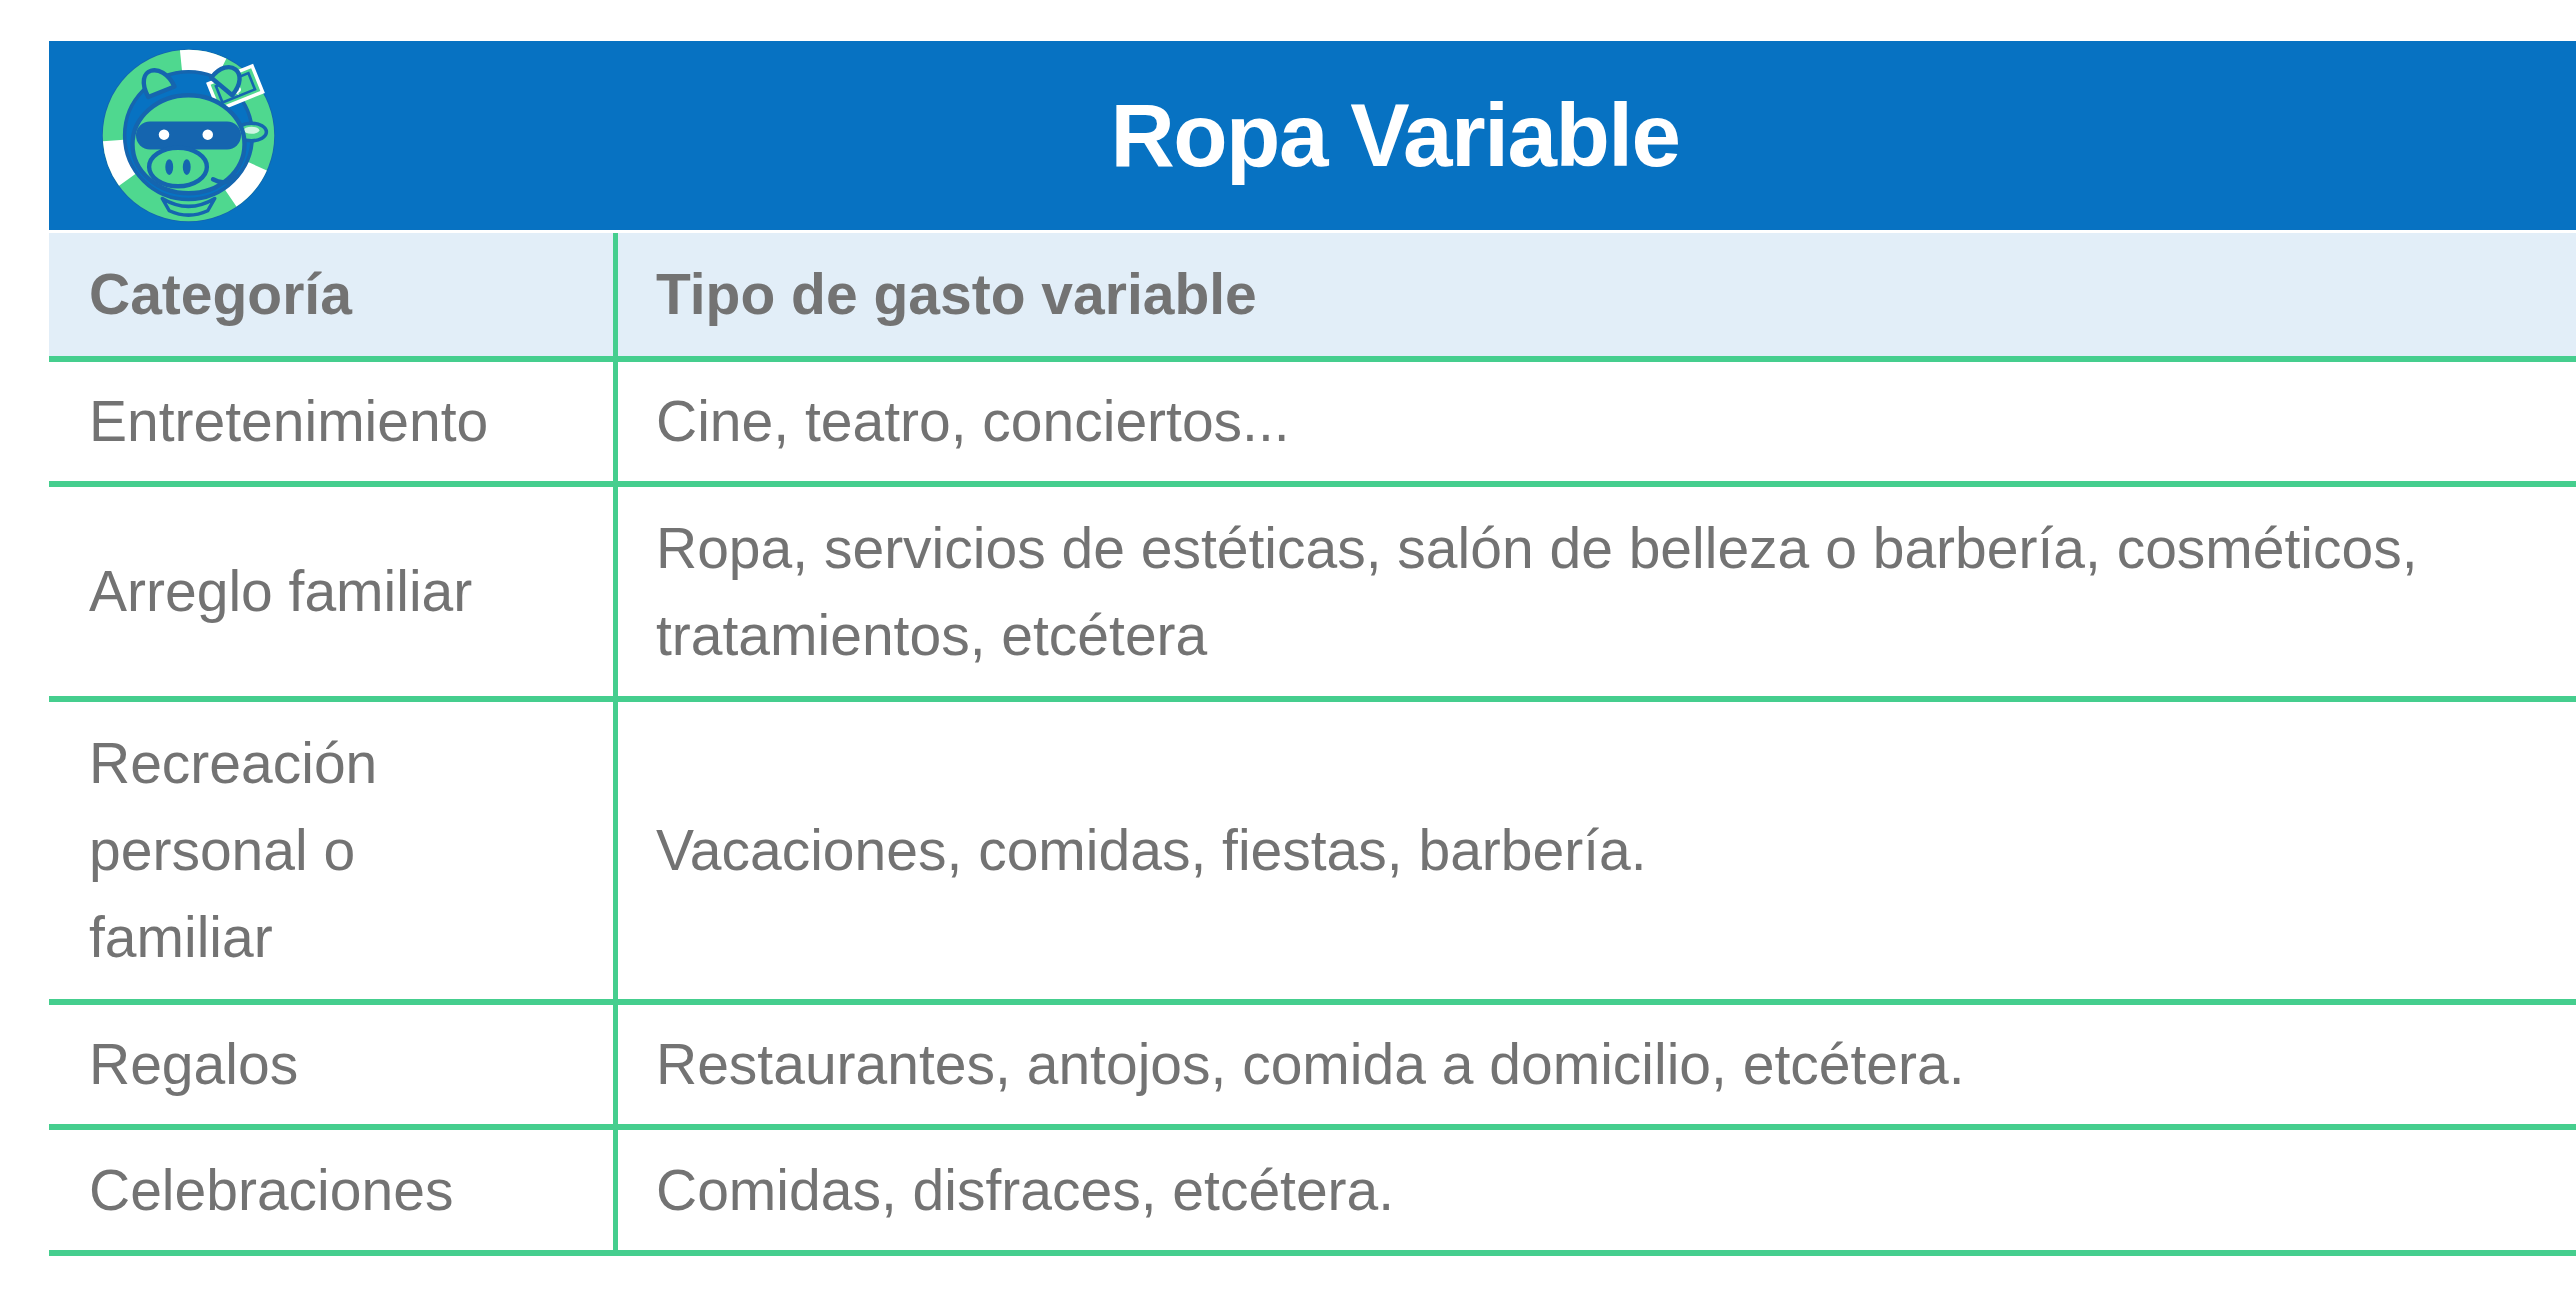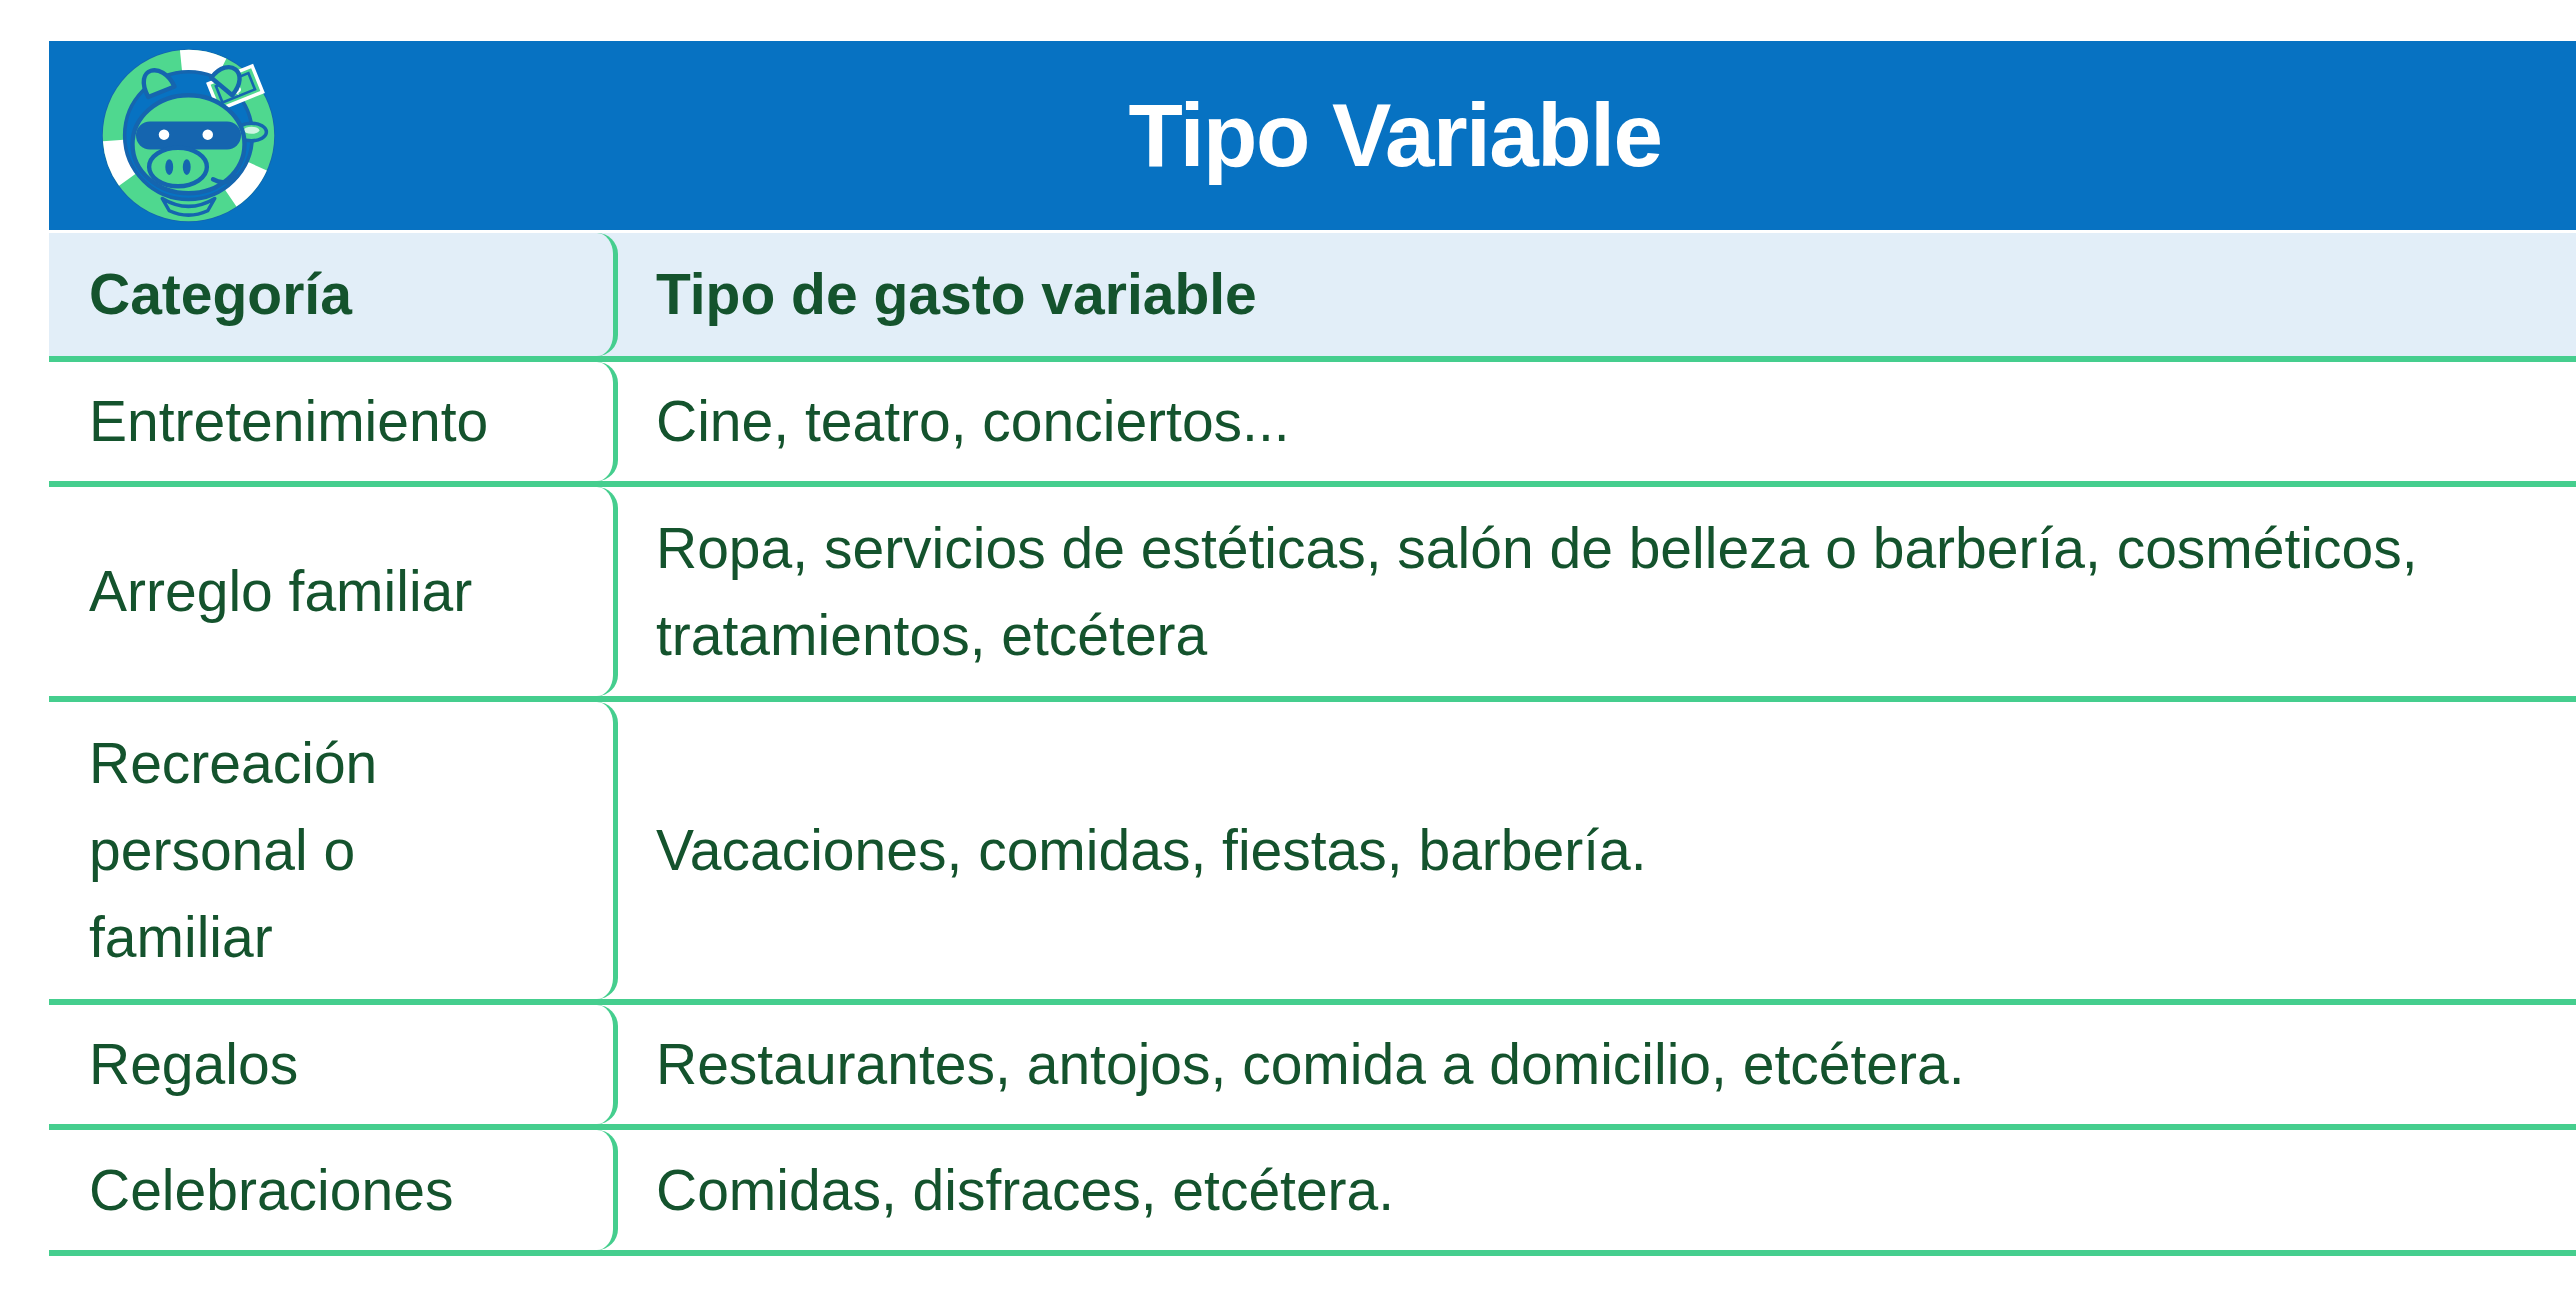--- a/index.html
+++ b/index.html
@@ -41,24 +41,23 @@
     background:#ffffff;
   }
   .header-row{
     background:#E2EEF8;
     height:129px;
   }
   .header-row .cell{font-weight:700;}
   .cell{
     box-sizing:border-box;
     display:flex;align-items:center;
-    color:#14532d;
+    color:#737373;
     font-size:57px;
     line-height:87px;
-    border-radius:21px;
   }
   .cat{
     width:569px;
     flex:0 0 569px;
     border-right:5.2px solid #45CE8E;
     padding:0 77px 0 40px;
   }
   .desc{
     flex:1 1 auto;
     padding:0 41px 0 38px;
@@ -96,21 +95,21 @@
       <circle cx="122" cy="99" r="6" fill="#FFFFFF"></circle>
 
       <ellipse cx="88" cy="136" rx="33" ry="22" fill="#4FD88F" stroke="#1565AF" stroke-width="5"></ellipse>
       <ellipse cx="78" cy="136" rx="4.5" ry="9" fill="#1565AF"></ellipse>
       <ellipse cx="98" cy="136" rx="4.5" ry="9" fill="#1565AF"></ellipse>
 
       <path d="M128 150 q 14 8 27 -3" fill="none" stroke="#1565AF" stroke-width="5" stroke-linecap="round"></path>
 
       <path d="M70 172 q 30 18 60 0 l -8 14 q -22 10 -44 0 Z" fill="#4FD88F" stroke="#1565AF" stroke-width="4" stroke-linejoin="round"></path>
     </svg>
-    <div class="title">Tipo Variable</div>
+    <div class="title">Ropa Variable</div>
   </div>
 
   <div class="grid">
     <div class="row header-row">
       <div class="cell cat">
         <div>Categoría</div>
       </div>
       <div class="cell desc">
         <div>Tipo de gasto variable</div>
       </div>

